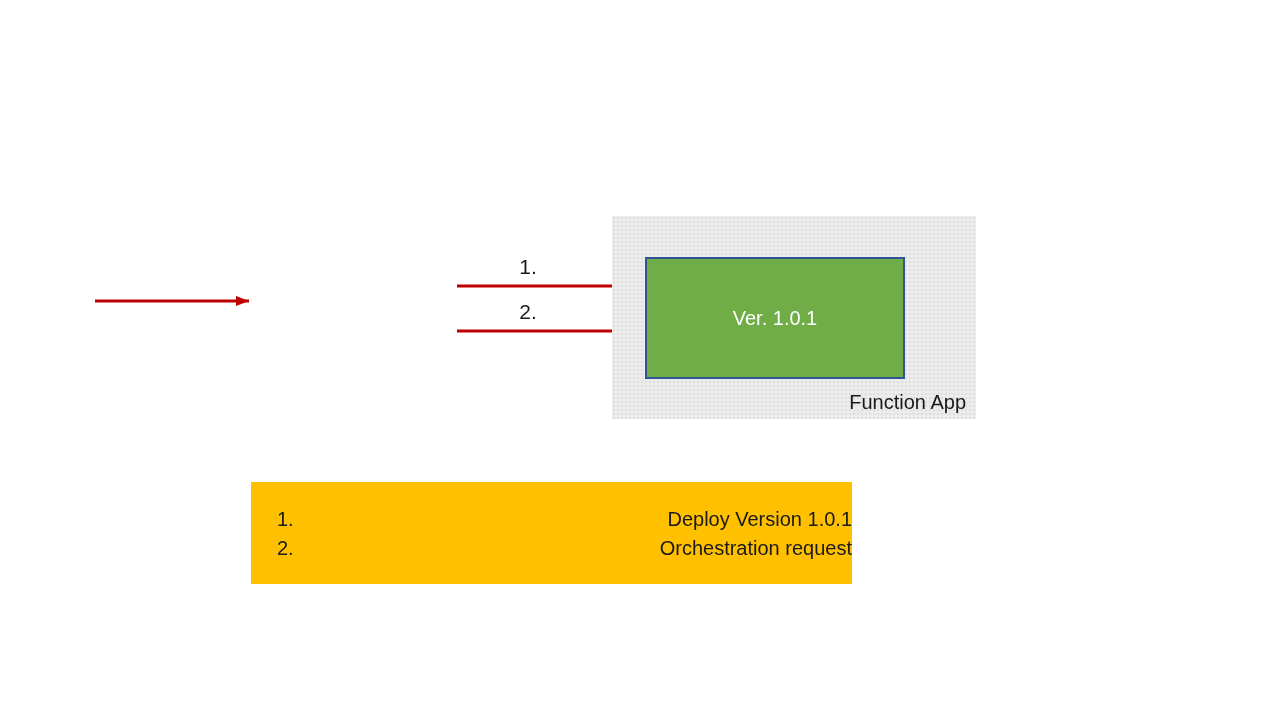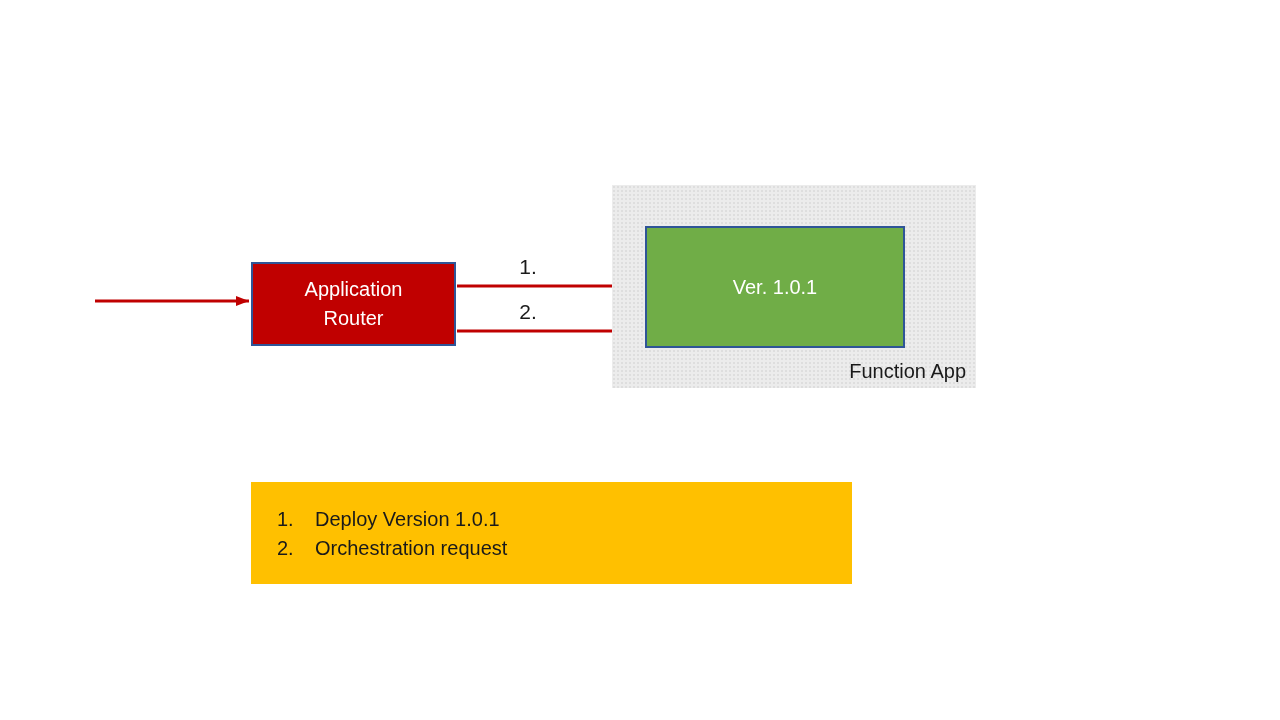--- a/index.html
+++ b/index.html
@@ -32,21 +32,21 @@
     left: 251px; top: 262px;
     width: 205px; height: 84px;
     background: var(--router-fill, #C00000);
     color: var(--router-text, #ffffff);
     font-size: 20px;
     line-height: 29px;
     padding: 0 28px;
   }
   .function-app-group {
     position: absolute;
-    left: 612px; top: 185px;
+    left: 612px; top: 216px;
     width: 364px; height: 203px;
     background-color: var(--group-fill, #ECECEC);
     background-image: radial-gradient(circle, #dedede 0.8px, rgba(0,0,0,0) 0.9px);
     background-size: 4px 4px;
     text-decoration: underline;
   }
   .version-box {
     left: 33px; top: 41px;
     width: 260px; height: 122px;
     background: var(--version-fill, #70AD47);
@@ -75,41 +75,38 @@
     width: 601px; height: 102px;
     background: var(--legend-fill, #FFC000);
     box-sizing: border-box;
     padding: 23px 0 0 26px;
     font-size: 20px;
     line-height: 29px;
     color: var(--text, #1a1a1a);
   }
   .legend-row { display: flex; }
   .legend-number { width: 38px; flex: 0 0 38px; }
-  .legend-text { flex: 1; }
+  .legend-text { flex: 1; text-align: right; }
 </style>
 </head>
 <body>
 
 <div class="canvas">
 
   <svg class="arrow-layer" width="1280" height="720" viewBox="0 0 1280 720" xmlns="http://www.w3.org/2000/svg">
     <defs>
       <marker id="arrowhead" markerUnits="userSpaceOnUse" markerWidth="16" markerHeight="12" refX="13" refY="5" orient="auto">
         <path d="M0,0 L13,5 L0,10 Z" fill="currentColor"></path>
       </marker>
     </defs>
     <line x1="95" y1="301" x2="249" y2="301" stroke="currentColor" stroke-width="3" marker-end="url(#arrowhead)"></line>
     <line x1="457" y1="286" x2="643" y2="286" stroke="currentColor" stroke-width="3" marker-end="url(#arrowhead)"></line>
     <line x1="457" y1="331" x2="643" y2="331" stroke="currentColor" stroke-width="3" marker-end="url(#arrowhead)"></line>
   </svg>
 
-  <div class="box router-box">
-    <span>Application Router</span>
-  </div>
 
   <div class="arrow-label arrow-label-1">1.</div>
   <div class="arrow-label arrow-label-2">2.</div>
 
   <div class="function-app-group">
     <div class="box version-box">
       <span>Ver. 1.0.1</span>
     </div>
     <div class="group-label">Function App</div>
   </div>

